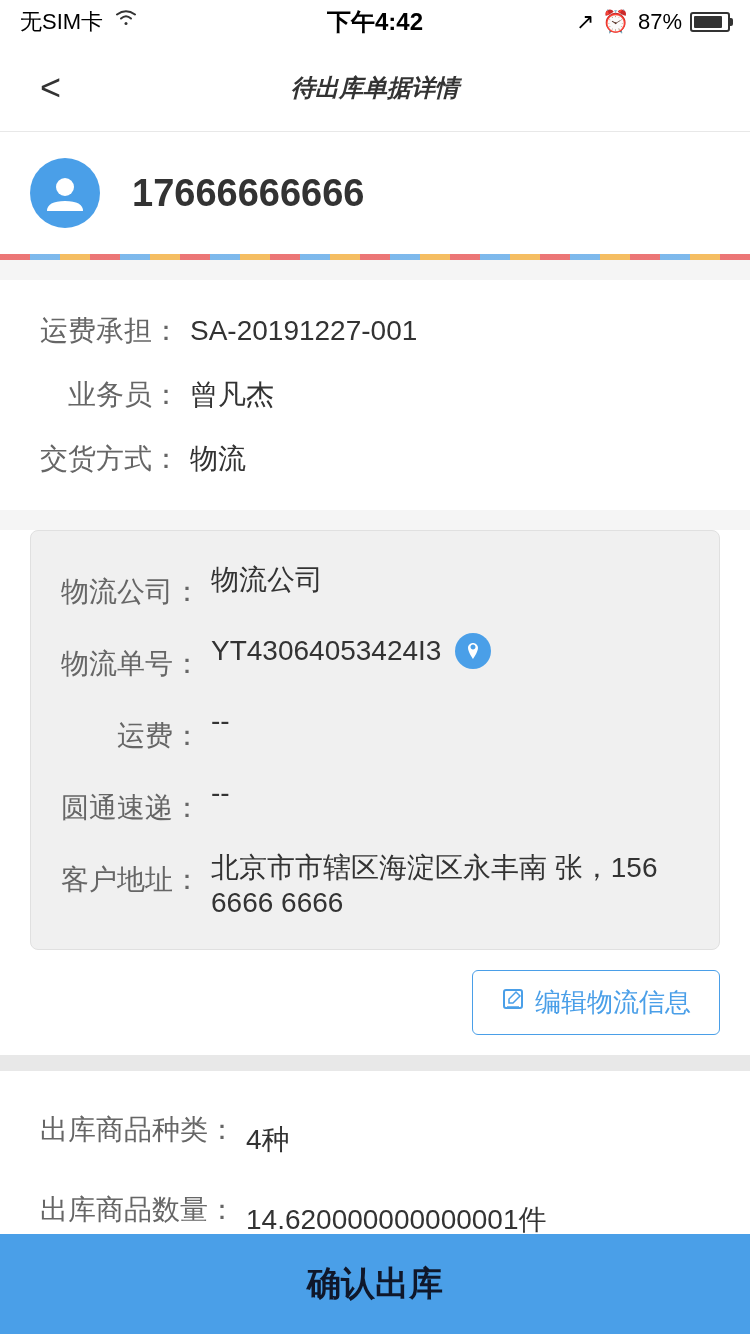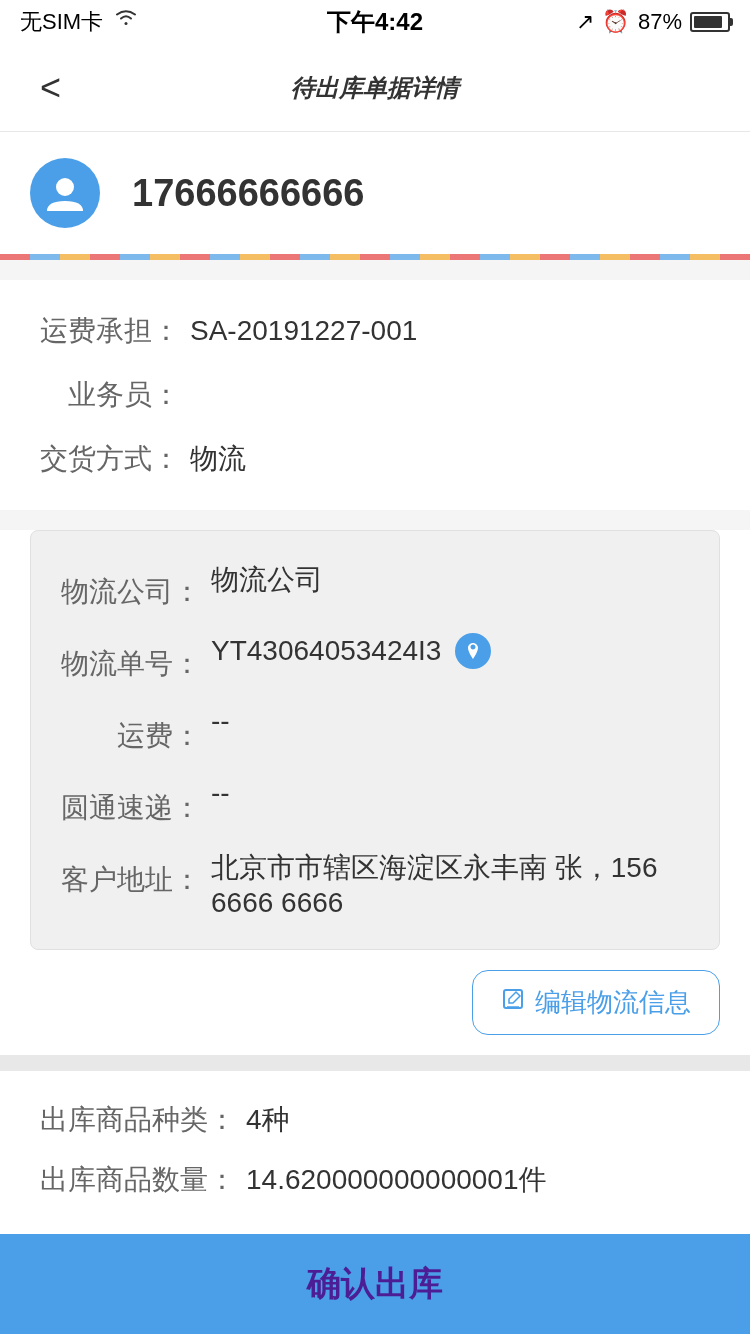--- a/index.html
+++ b/index.html
@@ -211,21 +211,21 @@
 
     
     .edit-btn-container {
       display: flex;
       justify-content: flex-end;
       padding: 20px 30px;
       background: #fff;
     }
     .edit-btn {
       border: 1px solid #4a9fe8;
-      border-radius: 16px;
+      border-radius: 6px;
       padding: 14px 28px;
       color: #4a9fe8;
       font-size: 26px;
       display: flex;
       align-items: center;
       gap: 10px;
       cursor: pointer;
       background: #fff;
     }
 
@@ -251,20 +251,21 @@
     .goods-label {
       color: #666;
       font-size: 28px;
       min-width: 180px;
       flex-shrink: 0;
     }
     .goods-value {
       color: #333;
       font-size: 28px;
       margin-left: 10px;
+      margin-top: 20px;
     }
 
     
     .view-btn-container {
       display: flex;
       justify-content: flex-end;
       padding: 20px 30px;
       background: #fff;
     }
     .view-btn {
@@ -293,21 +294,21 @@
       left: 0;
       width: 750px;
       background: #4a9fe8;
       height: 100px;
       display: flex;
       align-items: center;
       justify-content: center;
       cursor: pointer;
     }
     .confirm-btn-text {
-      color: #4c1d95;
+      color: #0f172a;
       font-size: 34px;
       font-weight: 600;
     }
   </style>
 </head>
 <body>
 
 <div class="status-bar">
   <div class="status-bar-left">
     <span>无SIM卡</span>
@@ -345,20 +346,21 @@
 
 <div class="dashed-divider"></div>
 
 <div class="info-section">
   <div class="info-row">
     <span class="info-label">运费承担：</span>
     <span class="info-value">SA-20191227-001</span>
   </div>
   <div class="info-row">
     <span class="info-label">业务员：</span>
+    <span class="info-value">曾凡杰</span>
   </div>
   <div class="info-row">
     <span class="info-label">交货方式：</span>
     <span class="info-value">物流</span>
   </div>
 </div>
 
 <div style="background:#fff; padding-bottom: 0;">
   <div class="logistics-section">
     <div class="logistics-row">

